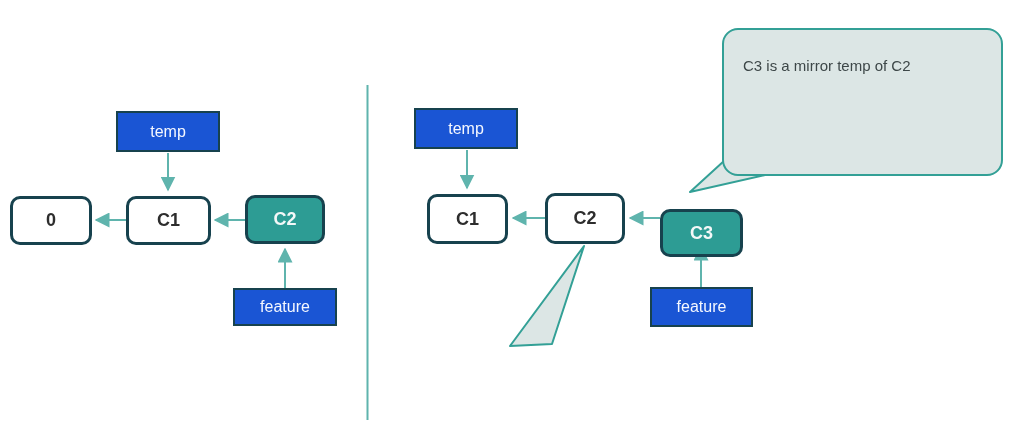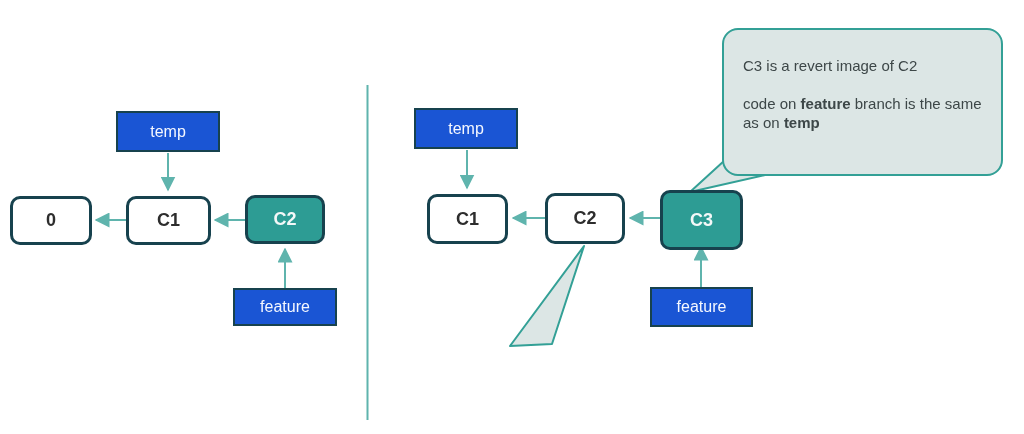--- a/index.html
+++ b/index.html
@@ -75,21 +75,21 @@
     padding-left: 18px;
     display: flex;
     align-items: center;
   }
   
   .n-zero   { left: 10px;  top: 196px; width: 82px; height: 49px; }
   .n-c1l    { left: 126px; top: 196px; width: 85px; height: 49px; }
   .n-c2l    { left: 245px; top: 195px; width: 80px; height: 49px; }
   .n-c1r    { left: 427px; top: 194px; width: 81px; height: 50px; }
   .n-c2r    { left: 545px; top: 193px; width: 80px; height: 51px; }
-  .n-c3r    { left: 660px; top: 190px; width: 83px; height: 60px; }
+  .n-c3r    { left: 660px; top: 209px; width: 83px; height: 48px; }
   .b-temp-l    { left: 116px; top: 111px; width: 104px; height: 41px; }
   .b-feature-l { left: 233px; top: 288px; width: 104px; height: 38px; }
   .b-temp-r    { left: 414px; top: 108px; width: 104px; height: 41px; }
   .b-feature-r { left: 650px; top: 287px; width: 103px; height: 40px; }
 </style>
 </head>
 <body>
 
 <div class="canvas">
 
@@ -146,18 +146,17 @@
   </div>
   <div class="node teal n-c3r">
     <span>C3</span>
   </div>
 
   <div class="branch b-feature-r">
     <span>feature</span>
   </div>
 
   <div class="callout mirror">
-    <div class="para1">C3 is a revert image of C2</div>
-    <div class="para2"><span>code on </span><b>feature</b><span> branch is the same as on </span><b>temp</b></div>
+    <div class="para1">C3 is a mirror temp of C2</div>
   </div>
 
 
 </div>
 
 </body></html>

